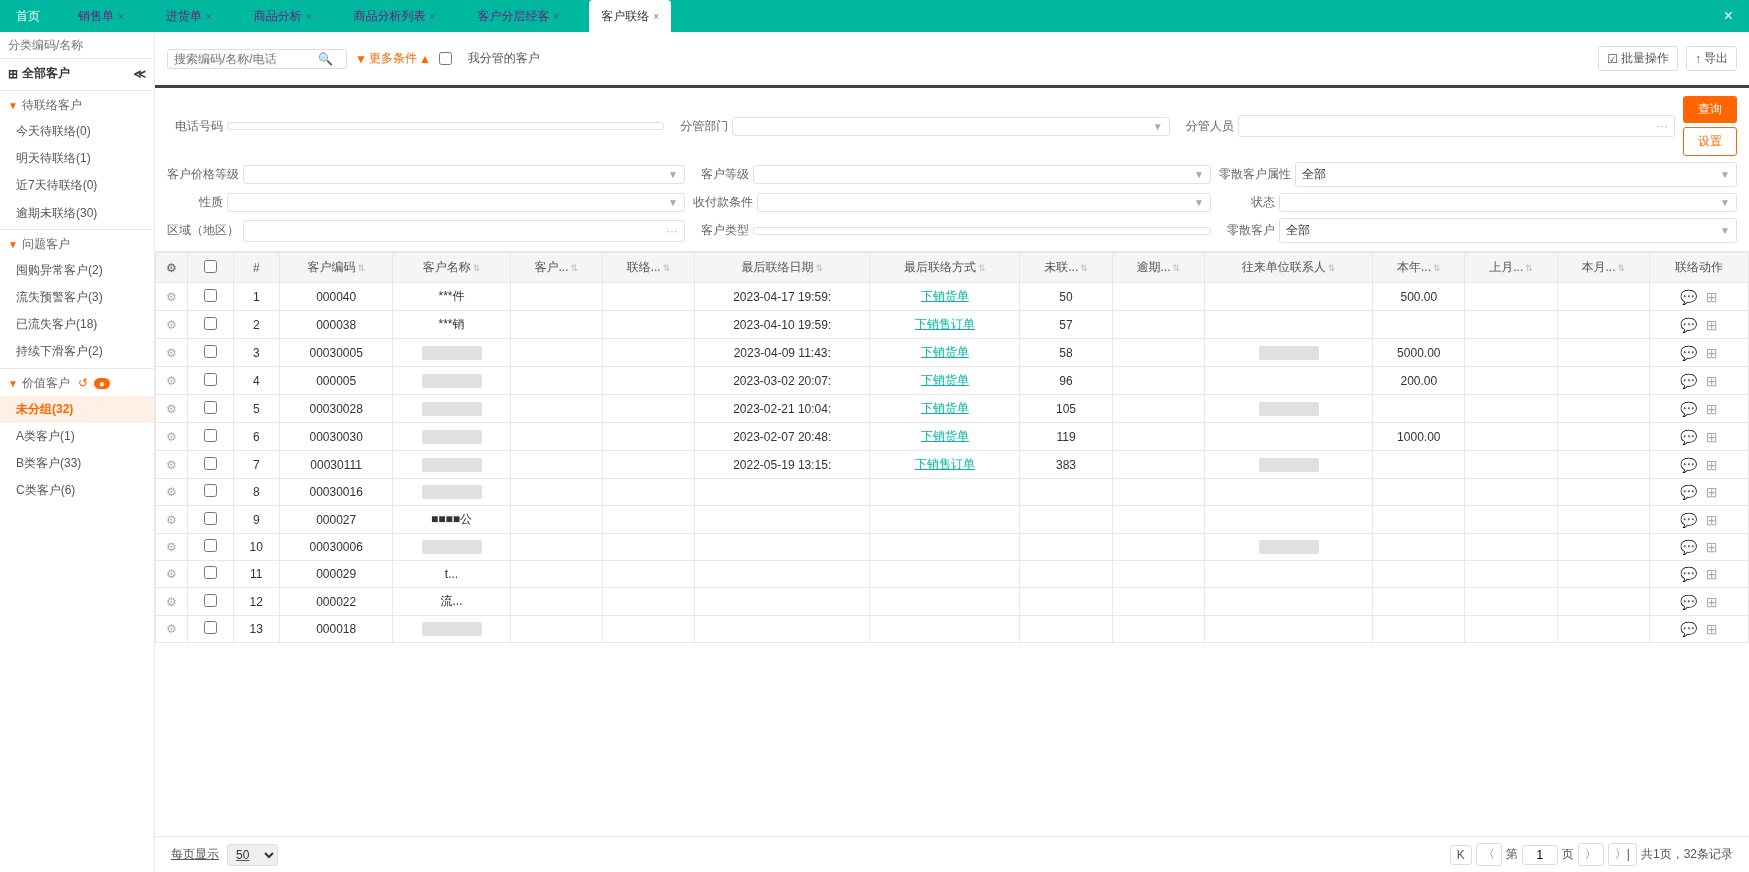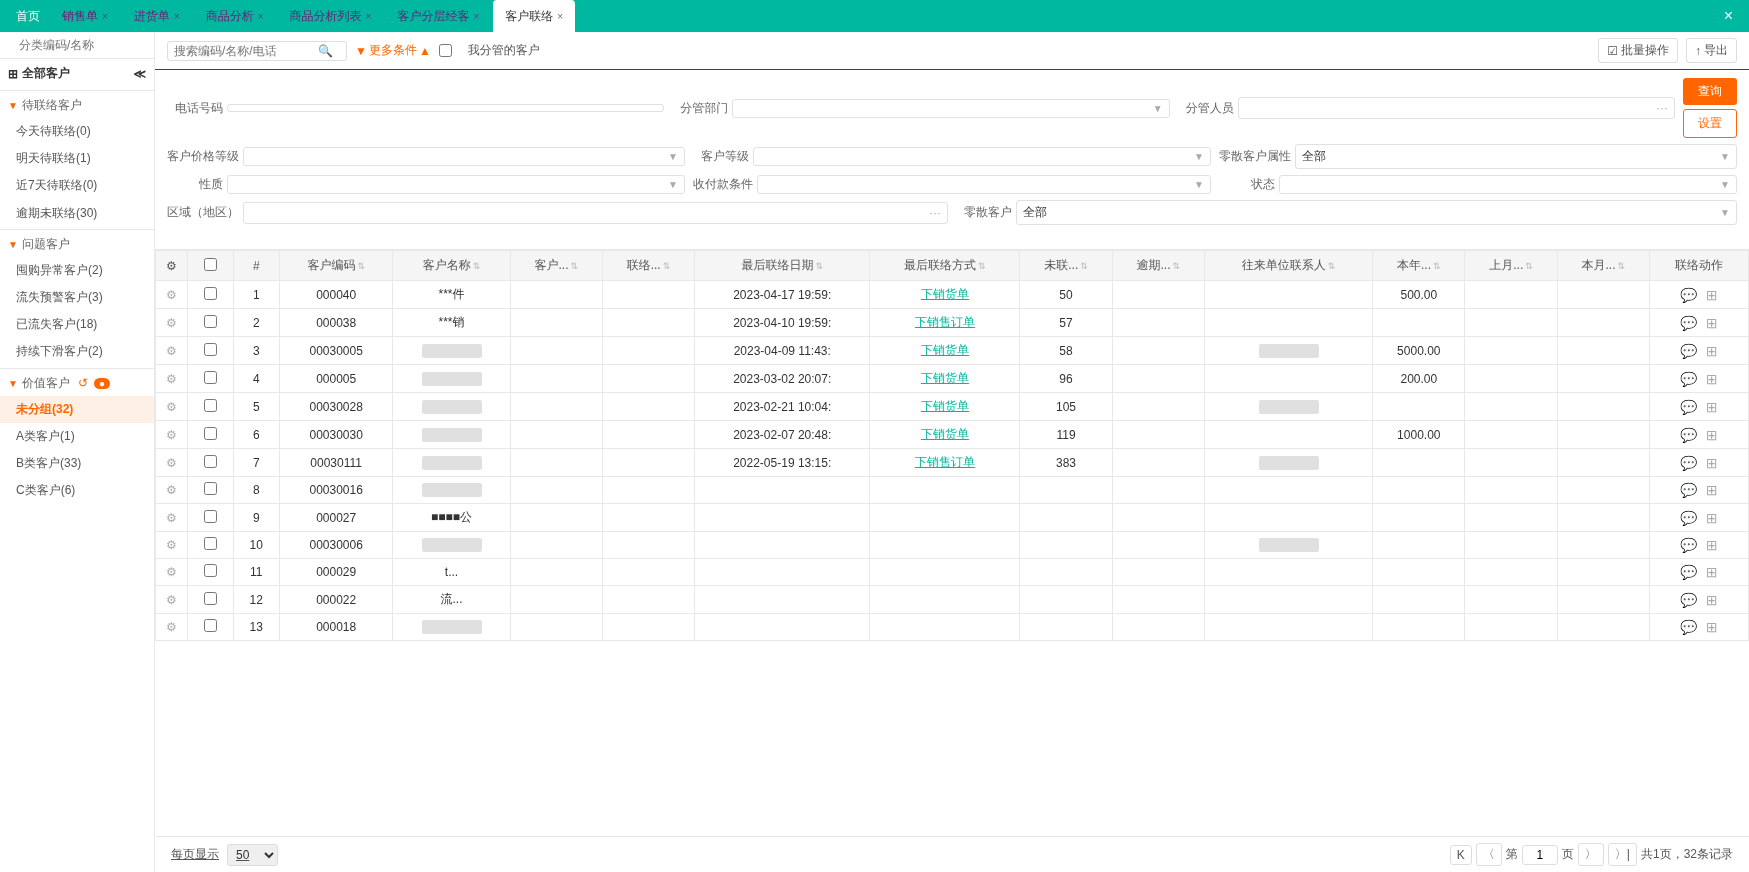--- a/index.html
+++ b/index.html
@@ -5,21 +5,21 @@
     * { box-sizing: border-box; margin: 0; padding: 0; font-family: 'Microsoft YaHei', Arial, sans-serif; font-size: 12px; }
     body { background: #f5f5f5; overflow: hidden; }
 
     
     .top-nav {
       display: flex;
       align-items: center;
       background: #00b8a0;
       height: 32px;
       padding: 0 8px;
-      gap: 2px;
+      gap: 18px;
     }
     .nav-tab {
       display: flex;
       align-items: center;
       padding: 0 12px;
       height: 100%;
       color: #701a75;
       cursor: pointer;
       font-size: 12px;
       white-space: nowrap;
@@ -61,21 +61,21 @@
       background: #fff;
       border-right: 1px solid #e8e8e8;
       display: flex;
       flex-direction: column;
       overflow-y: auto;
       flex-shrink: 0;
     }
     .sidebar-search {
       display: flex;
       align-items: center;
-      padding: 6px 19px;
+      padding: 6px 8px;
       border-bottom: 1px solid #e8e8e8;
       gap: 4px;
     }
     .sidebar-search input {
       border: none;
       outline: none;
       font-size: 12px;
       color: #999;
       flex: 1;
       background: transparent;
@@ -112,22 +112,22 @@
     .content-area {
       flex: 1;
       display: flex;
       flex-direction: column;
       overflow: hidden;
     }
 
     
     .filter-bar {
       background: #fff;
-      border-bottom: 1px solid #404040;
-      padding: 6px 12px;
+      border-bottom: 3px solid #404040;
+      padding: 14px 12px;
       display: flex;
       align-items: center;
       gap: 8px;
     }
     .filter-search-box {
       display: flex;
       align-items: center;
       border: 1px solid #ddd;
       border-radius: 3px;
       padding: 2px 6px;
@@ -193,21 +193,21 @@
       background: #fff;
       border-bottom: 1px solid #e8e8e8;
       padding: 8px 12px;
     }
     .adv-filter-row {
       display: flex;
       align-items: center;
       gap: 8px;
       margin-bottom: 6px;
     }
-    .adv-filter-row:last-child { margin-bottom: 16px; }
+    .adv-filter-row:last-child { margin-bottom: 0; }
     .filter-field {
       display: flex;
       align-items: center;
       gap: 4px;
       flex: 1;
     }
     .filter-field-label {
       color: #666;
       white-space: nowrap;
       min-width: 56px;
@@ -543,20 +543,26 @@
       </div>
       <div class="adv-filter-row">
         <div class="filter-field">
           <span class="filter-field-label">区域（地区）</span>
           <div class="filter-field-input">
               <span></span>
               <span style="color:#aaa;">···</span>
             </div>
         </div>
         <div class="filter-field">
+          <span class="filter-field-label">客户类型</span>
+          <div class="filter-field-input">
+              <span></span>
+            </div>
+        </div>
+        <div class="filter-field">
           <span class="filter-field-label">零散客户</span>
           <div class="filter-field-input">
               <span>全部</span>
               <span class="chevron">▼</span>
             </div>
         </div>
       </div>
     </div>
 
     <div class="table-container">

